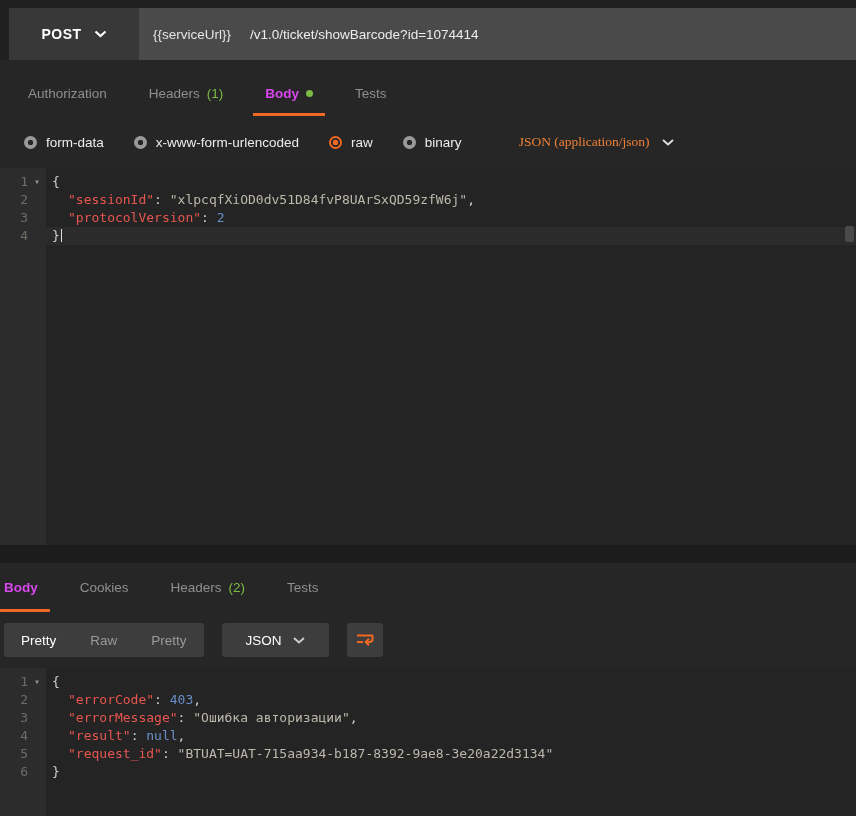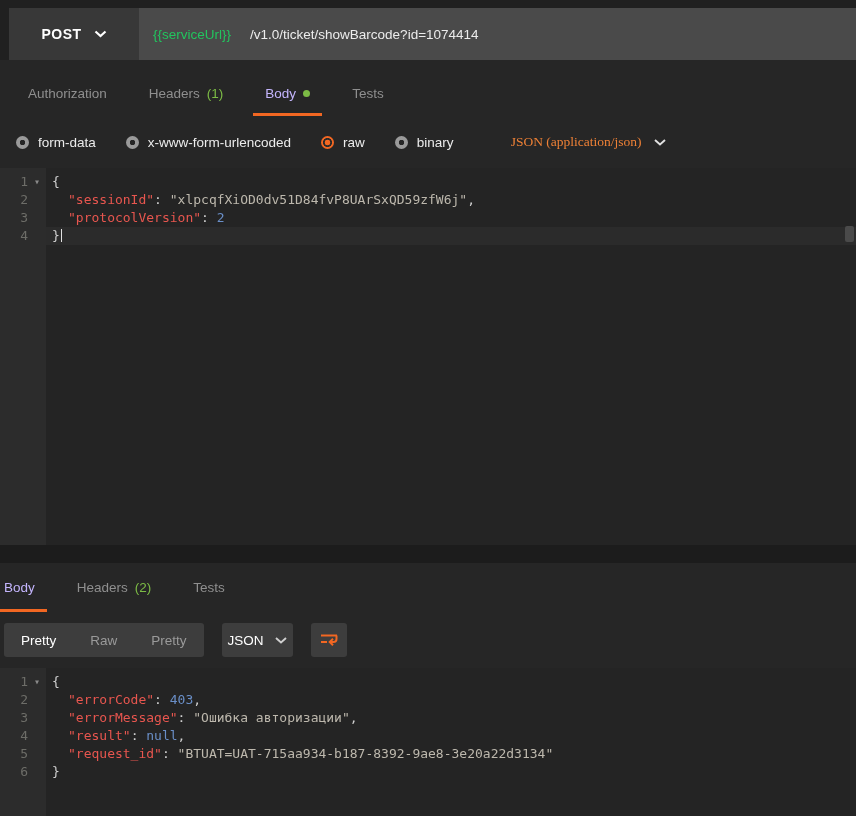--- a/index.html
+++ b/index.html
@@ -22,33 +22,33 @@
 
   
   .top-strip{height:8px;background:#202020;}
 
   
   .url-row{height:52px;display:flex;}
   .left-notch{width:9px;background:#202020;}
   .method-box{width:130px;background:#383838;display:flex;align-items:center;justify-content:center;gap:12px;cursor:pointer;}
   .method-label{font-size:14px;font-weight:bold;color:#fff;letter-spacing:.5px;}
   .url-field{flex:1;background:#4a4a4a;display:flex;align-items:center;padding-left:14px;font-size:13.5px;white-space:nowrap;overflow:hidden;}
-  .url-var{color:#22c55e;}
+  .url-var{color:#e5e5e5;}
   .url-path{color:#ececec;padding-left:19px;}
 
   
   .req-tabs{height:46px;margin-top:10px;display:flex;align-items:stretch;padding-left:16px;}
   .tab{position:relative;display:flex;align-items:center;gap:7px;padding:0 12px;margin-right:18px;font-size:13.5px;color:var(--tab-dim);cursor:pointer;}
   .tab .count{color:var(--green);}
-  .tab.active{color:#c4b5fd;}
+  .tab.active{color:#d946ef;font-weight:bold;}
   .tab.active::after{content:"";position:absolute;left:0;right:0;bottom:0;height:3px;background:var(--accent);}
   .green-dot{width:7px;height:7px;border-radius:50%;background:var(--green);}
 
   
-  .body-type-row{height:52px;display:flex;align-items:center;padding-left:16px;font-size:13.5px;}
+  .body-type-row{height:52px;display:flex;align-items:center;padding-left:24px;font-size:13.5px;}
   .radio-opt{display:flex;align-items:center;gap:9px;margin-right:30px;cursor:pointer;color:#ececec;}
   .radio{width:13px;height:13px;border-radius:50%;flex:none;
     background:radial-gradient(circle at center,#262626 0 2.5px,#9a9a9a 3px 6.5px);}
   .radio.sel{background:radial-gradient(circle at center,var(--accent) 0 2.6px,#2a2a2a 3.1px 4.3px,var(--accent) 4.7px 6.5px);}
   .content-type{display:flex;align-items:center;gap:12px;margin-left:27px;color:#ef8136;cursor:pointer;font-family:Liberation Serif, serif;}
   .content-type svg{color:#e0e0e0;}
 
   
   .editor{position:relative;background:var(--editor);font-family:"DejaVu Sans Mono",monospace;font-size:13px;padding-top:5px;}
   .editor-request{height:377px;}
@@ -74,21 +74,21 @@
 
   
   .resp-tabs{height:49px;display:flex;align-items:stretch;padding-left:0;}
   .resp-tabs .tab:first-child{padding-left:4px;}
 
   
   .resp-toolbar{height:56px;display:flex;align-items:center;padding-left:4px;}
   .segmented{display:flex;background:var(--panel);border-radius:3px;height:34px;overflow:hidden;}
   .seg-btn{padding:5px 17px;display:flex;align-items:center;font-size:13.5px;color:#9a9a9a;cursor:pointer;}
   .seg-btn.active{color:#fff;}
-  .format-dd{margin-left:18px;background:var(--panel);border-radius:3px;height:34px;display:flex;align-items:center;gap:11px;padding:0 6px;font-size:13.5px;color:#fff;cursor:pointer;}
+  .format-dd{margin-left:18px;background:var(--panel);border-radius:3px;height:34px;display:flex;align-items:center;gap:11px;padding:0 24px;font-size:13.5px;color:#fff;cursor:pointer;}
   .format-dd svg{color:#cfcfcf;}
   .wrap-btn{margin-left:18px;width:36px;height:34px;background:var(--panel);border-radius:3px;display:flex;align-items:center;justify-content:center;cursor:pointer;}
 
   .chev{display:block;}
 </style>
 </head>
 <body>
 
 <div class="app">
   <div class="top-strip"></div>
@@ -182,20 +182,23 @@
     <div class="scroll-thumb"></div>
   </div>
 
   <div class="splitter"></div>
 
   <div class="resp-tabs">
     <div class="tab active">
         <span>Body</span>
       </div>
     <div class="tab">
+        <span>Cookies</span>
+      </div>
+    <div class="tab">
         <span>Headers</span>
         <span class="count">(2)</span>
       </div>
     <div class="tab">
         <span>Tests</span>
       </div>
   </div>
 
   <div class="resp-toolbar">
     <div class="segmented">

